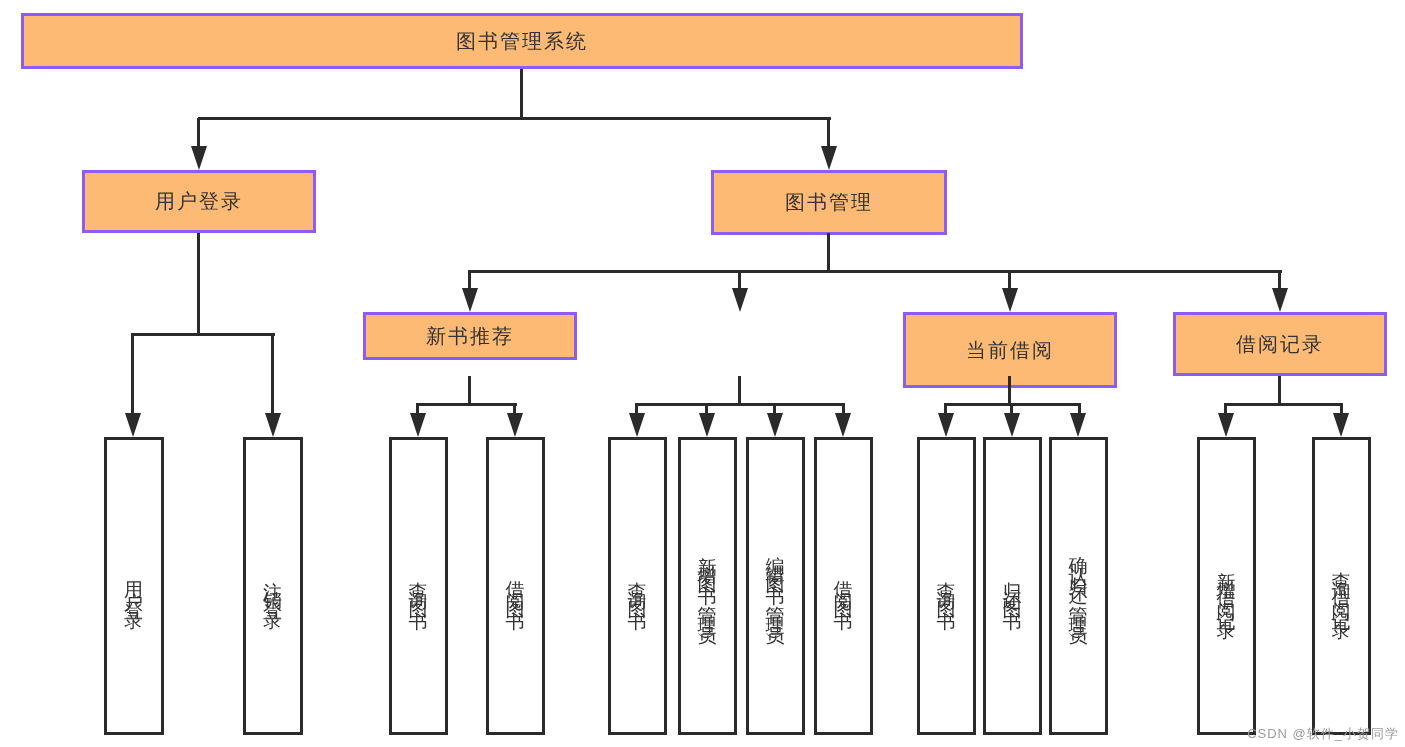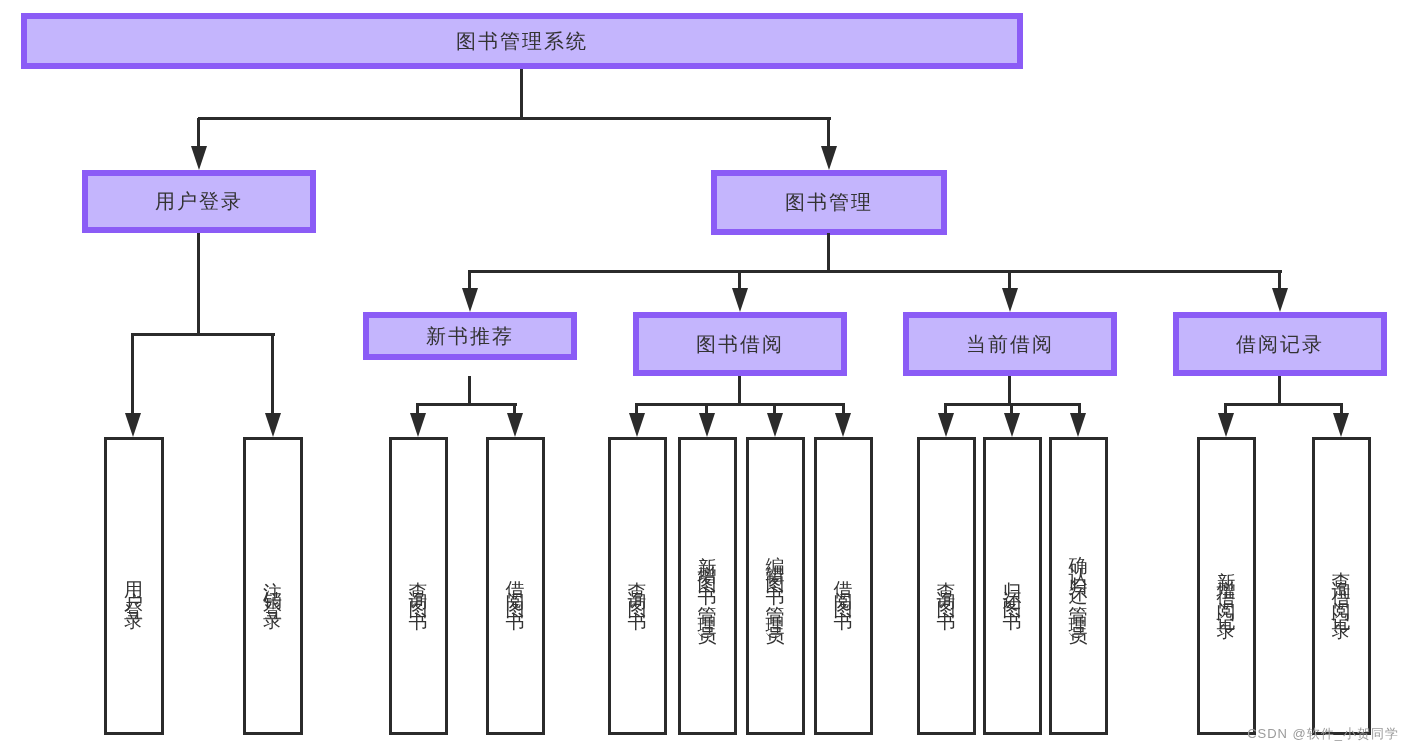--- a/index.html
+++ b/index.html
@@ -7,22 +7,22 @@
     position:relative;
     width:1405px;height:747px;
     background:#ffffff;
     overflow:hidden;
     font-family:"Liberation Sans","DejaVu Sans",sans-serif;
     color:#333333;
   }
   .node{
     position:absolute;
     box-sizing:border-box;
-    border:6px solid #8b5cf6;
-    background:#c4b5fd;
+    border:3px solid #8b5cf6;
+    background:#fdba74;
     display:flex;
     align-items:center;
     justify-content:center;
     font-size:20px;
     letter-spacing:2px;
     color:#333333;
     white-space:nowrap;
   }
   .leaf{
     position:absolute;
@@ -86,22 +86,21 @@
   <div class="vl" style="left:468px;top:271px;height:20px"></div>
   <div class="ar" style="left:462px;top:288px"></div>
   <div class="vl" style="left:738px;top:271px;height:20px"></div>
   <div class="ar" style="left:732px;top:288px"></div>
   <div class="vl" style="left:1008px;top:271px;height:20px"></div>
   <div class="ar" style="left:1002px;top:288px"></div>
   <div class="vl" style="left:1278px;top:271px;height:20px"></div>
   <div class="ar" style="left:1272px;top:288px"></div>
 
   <div class="node" style="left:363px;top:312px;width:214px;height:48px">新书推荐</div>
-  <div class="node" style="left:633px;top:312px;width:214px;height:64px">图书借阅</div>
-  <div class="node" style="left:903px;top:312px;width:214px;height:64px">当前借阅</div>
+  <div class="node" style="left:903px;top:312px;width:214px;height:76px">当前借阅</div>
   <div class="node" style="left:1173px;top:312px;width:214px;height:64px">借阅记录</div>
 
   <div class="vl" style="left:468px;top:376px;height:30px"></div>
   <div class="hl" style="left:416px;top:403px;width:101px"></div>
   <div class="vl" style="left:416px;top:404px;height:11px"></div>
   <div class="ar" style="left:410px;top:413px"></div>
   <div class="vl" style="left:513px;top:404px;height:11px"></div>
   <div class="ar" style="left:507px;top:413px"></div>
 
   <div class="vl" style="left:738px;top:376px;height:30px"></div>

